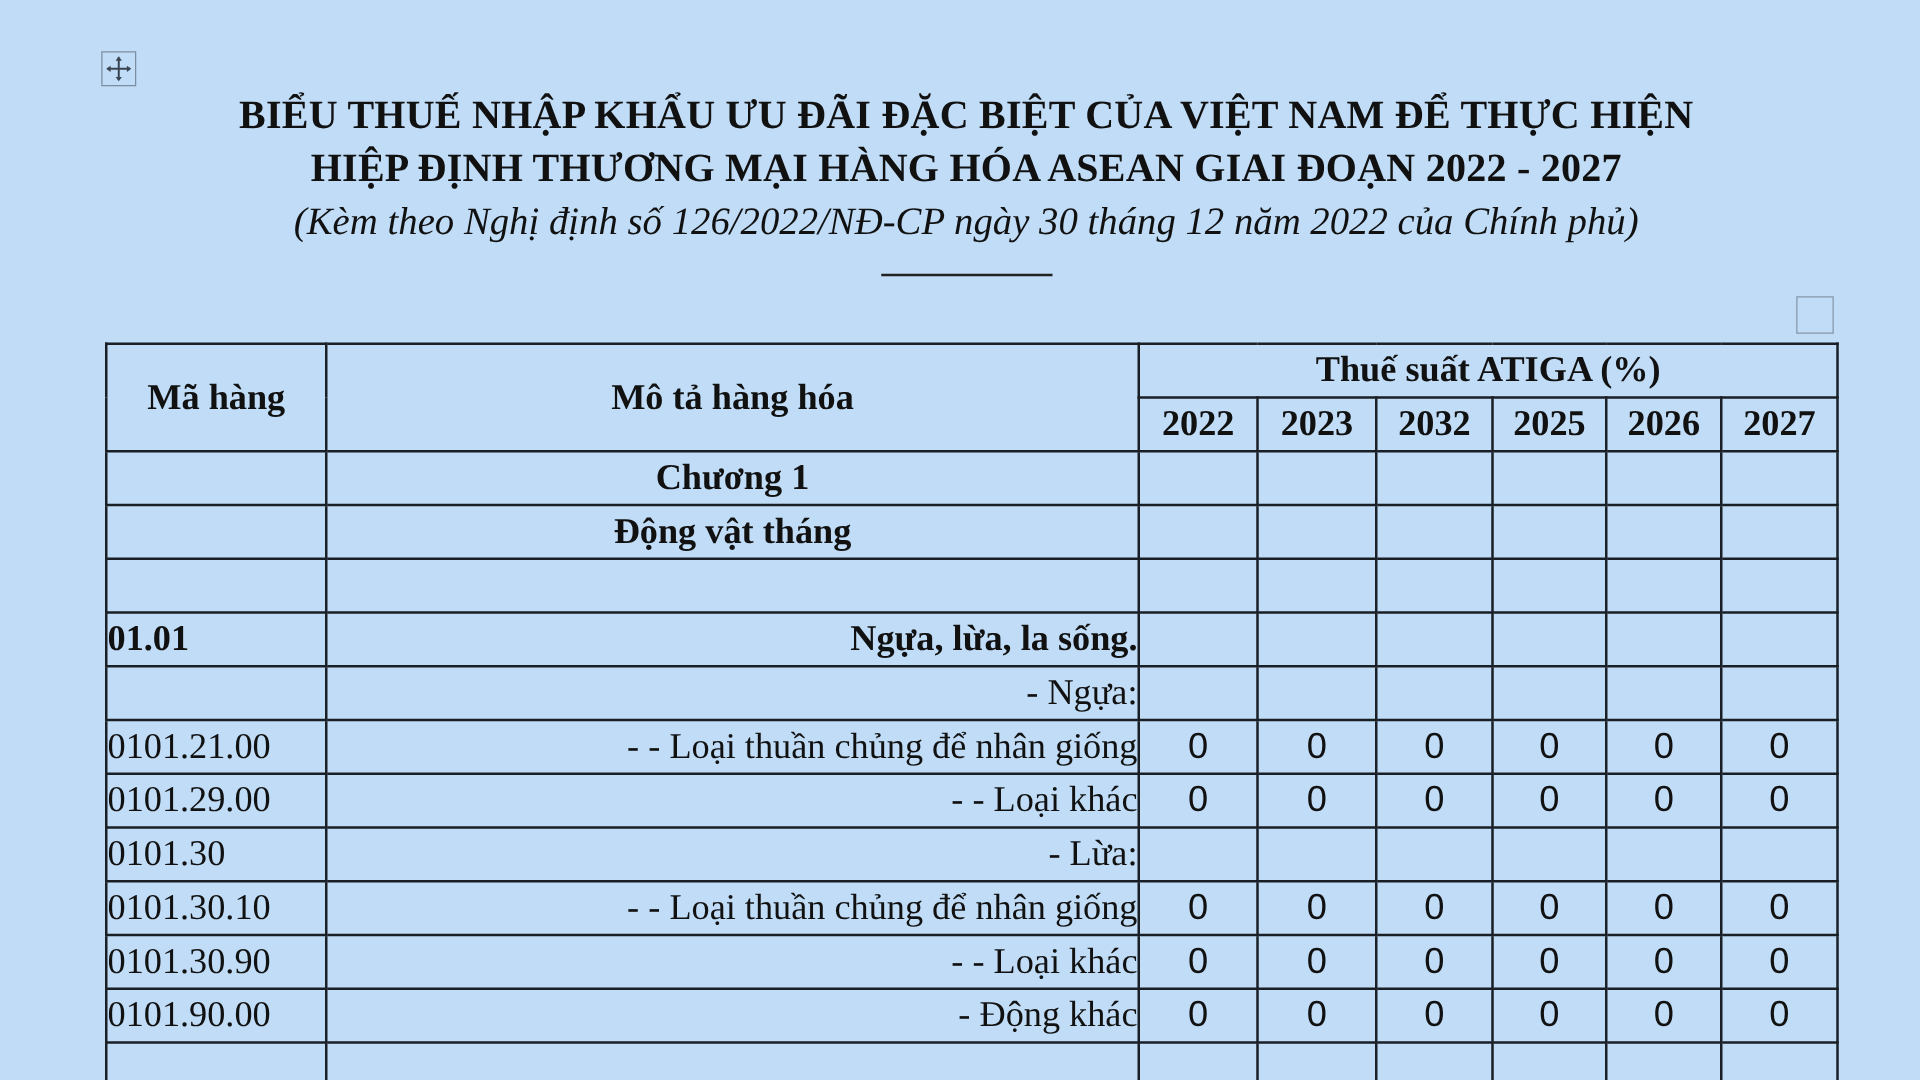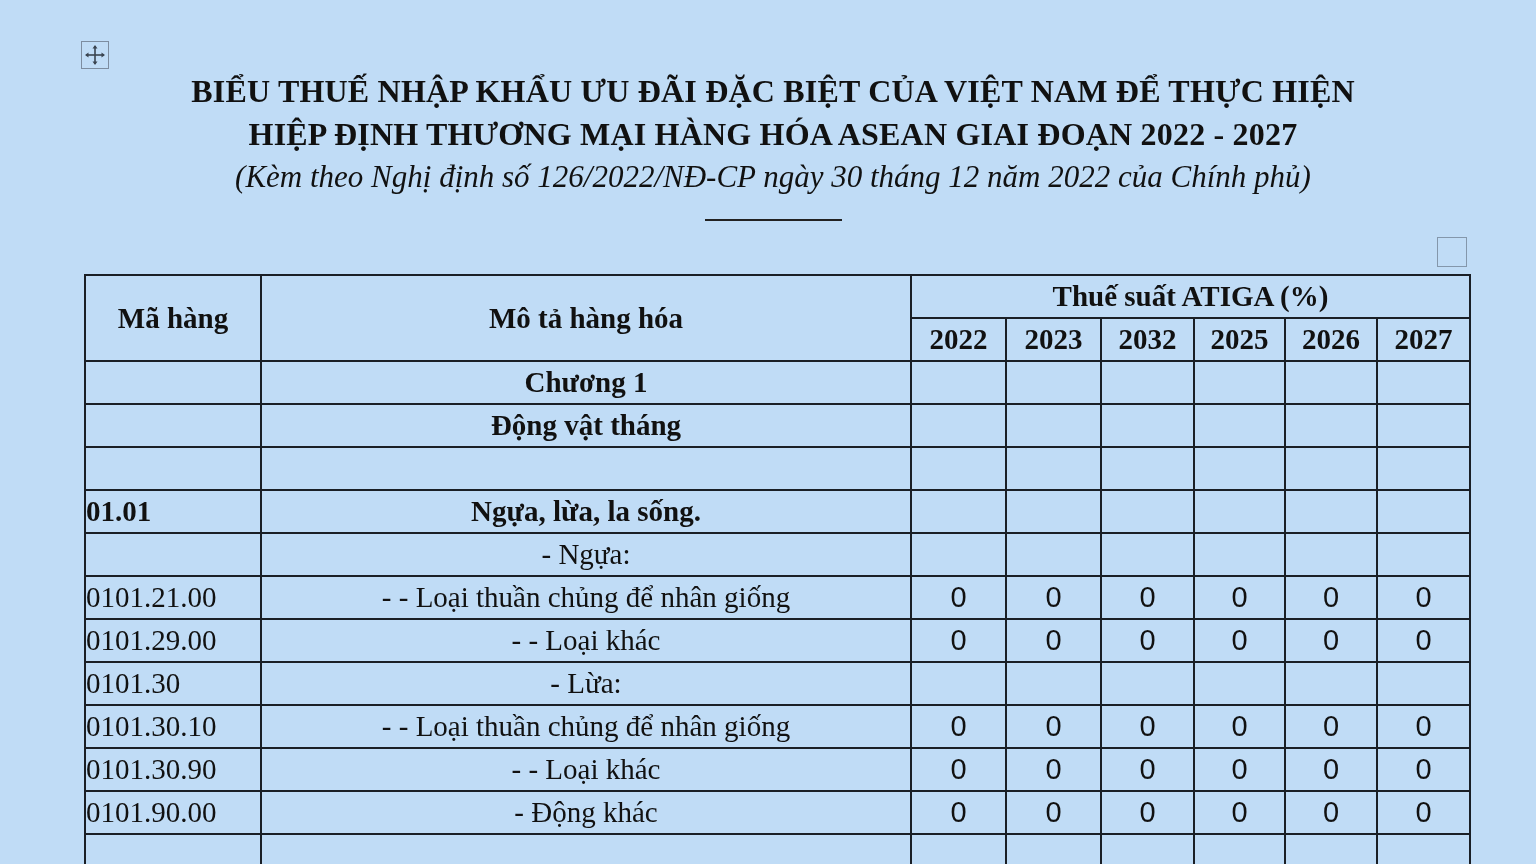--- a/index.html
+++ b/index.html
@@ -83,21 +83,21 @@
     font-size: 29px;
     height: 41px;
     vertical-align: middle;
     white-space: nowrap;
     overflow: hidden;
   }
   th { font-weight: bold; }
   .th-group { height: 42px; margin-top: 24px; }
   .th-year { height: 40px; font-size: 28px; }
   .code { padding-left: 14px; text-align: left; border-radius: 16px; }
-  .desc { padding-left: 14px; text-align: center; }
+  .desc { padding-left: 14px; text-align: right; }
   .center { text-align: center; }
   .bold { font-weight: bold; font-family: Liberation Serif, serif; }
   .rate { text-align: center; font-family: "Liberation Sans", "DejaVu Sans", sans-serif; font-size: 27px; }
 </style>
 </head>
 <body>
 
 <div class="page">
 
   <div class="move-handle">

